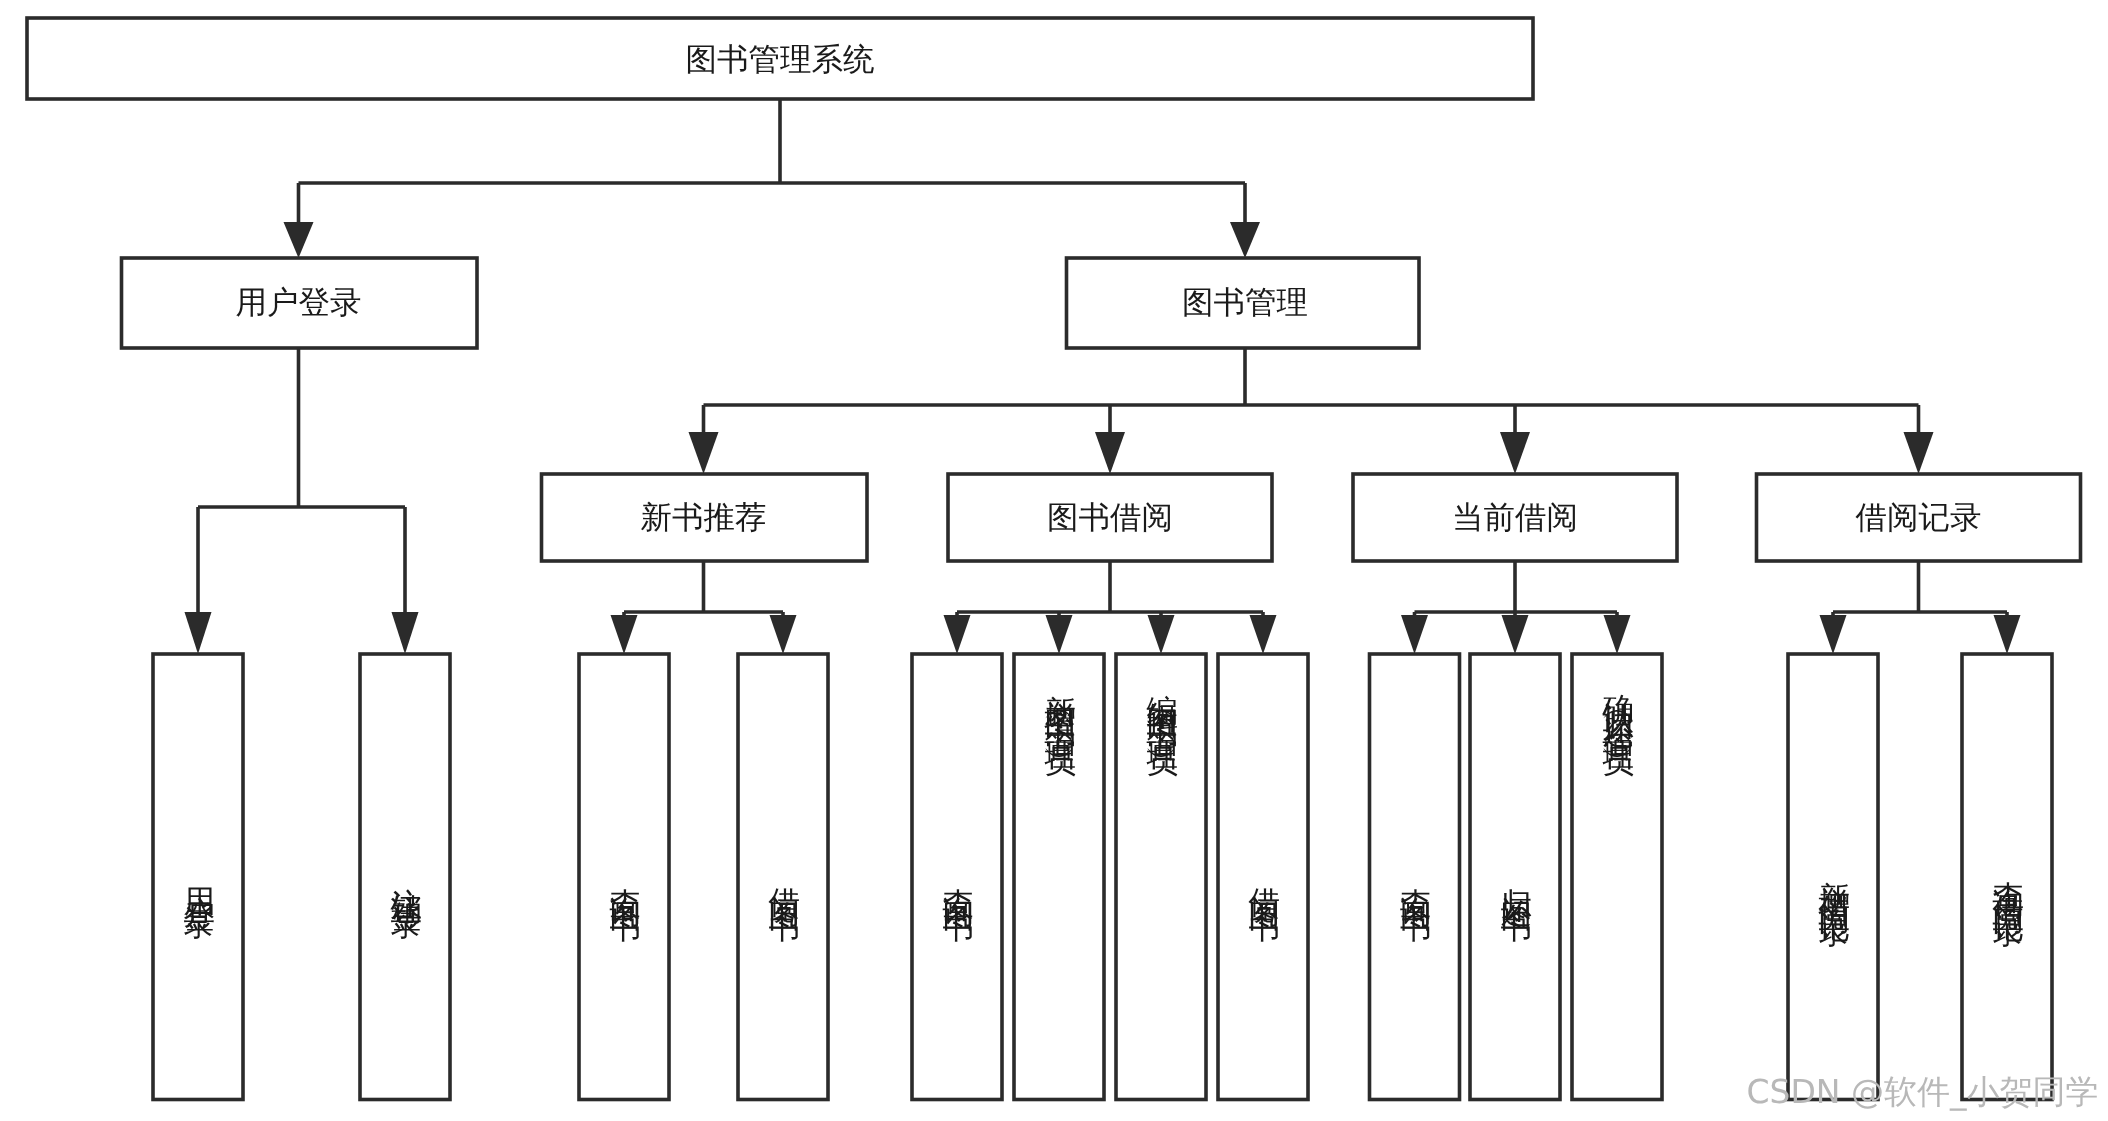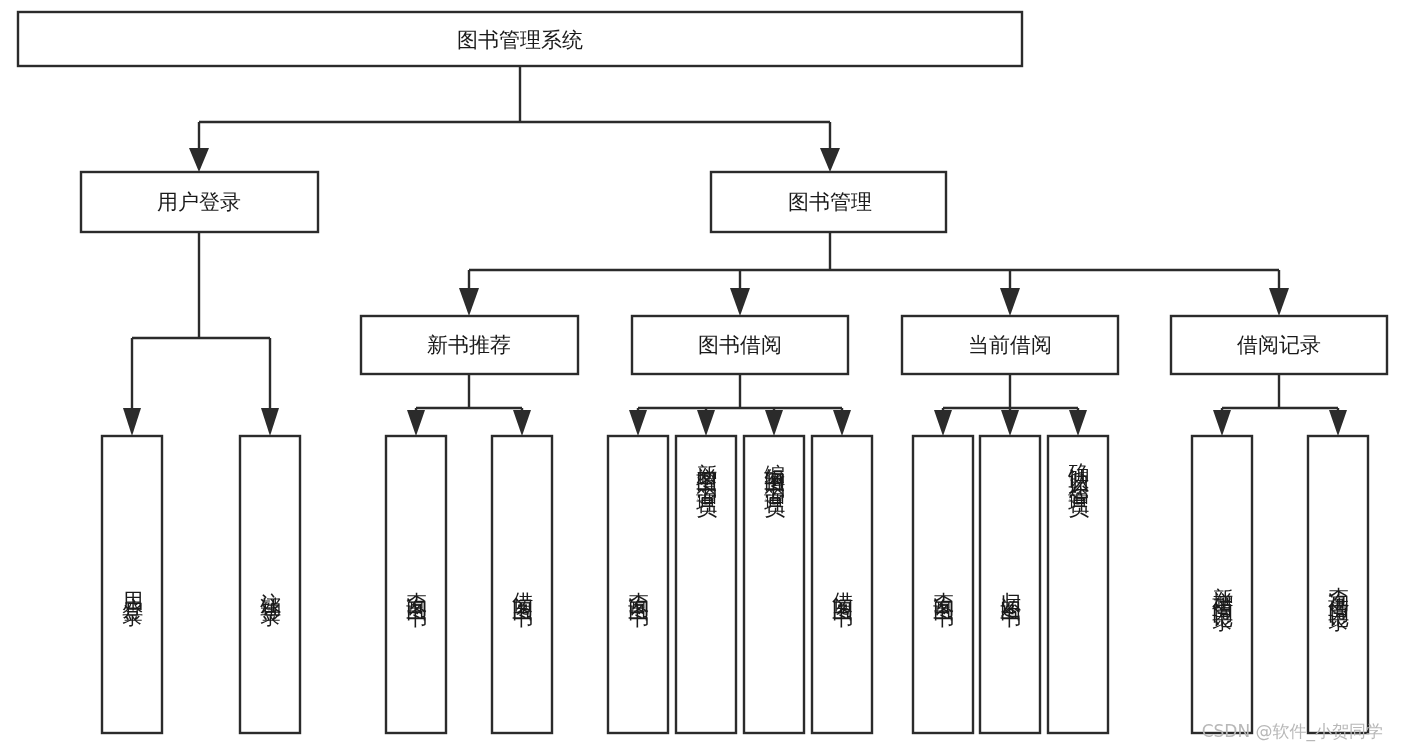--- a/index.html
+++ b/index.html
@@ -60,24 +60,24 @@
     text-orientation: upright;
     font-family: "DejaVu Sans", "Liberation Sans", sans-serif;
     font-size: 21px;
     line-height: 1.32;
     color: #1a1a1a;
     letter-spacing: 5px;
     white-space: nowrap;
   }
   .watermark {
     position: absolute;
-    right: 22px;
+    right: 6px;
     bottom: 4px;
     font-family: "DejaVu Sans", "Liberation Sans", sans-serif;
-    font-size: 17px;
+    font-size: 22px;
     color: #b8b8b8;
     white-space: nowrap;
     pointer-events: none;
   }
 </style>
 </head>
 <body>
 
 <div id="chart-root">
 

